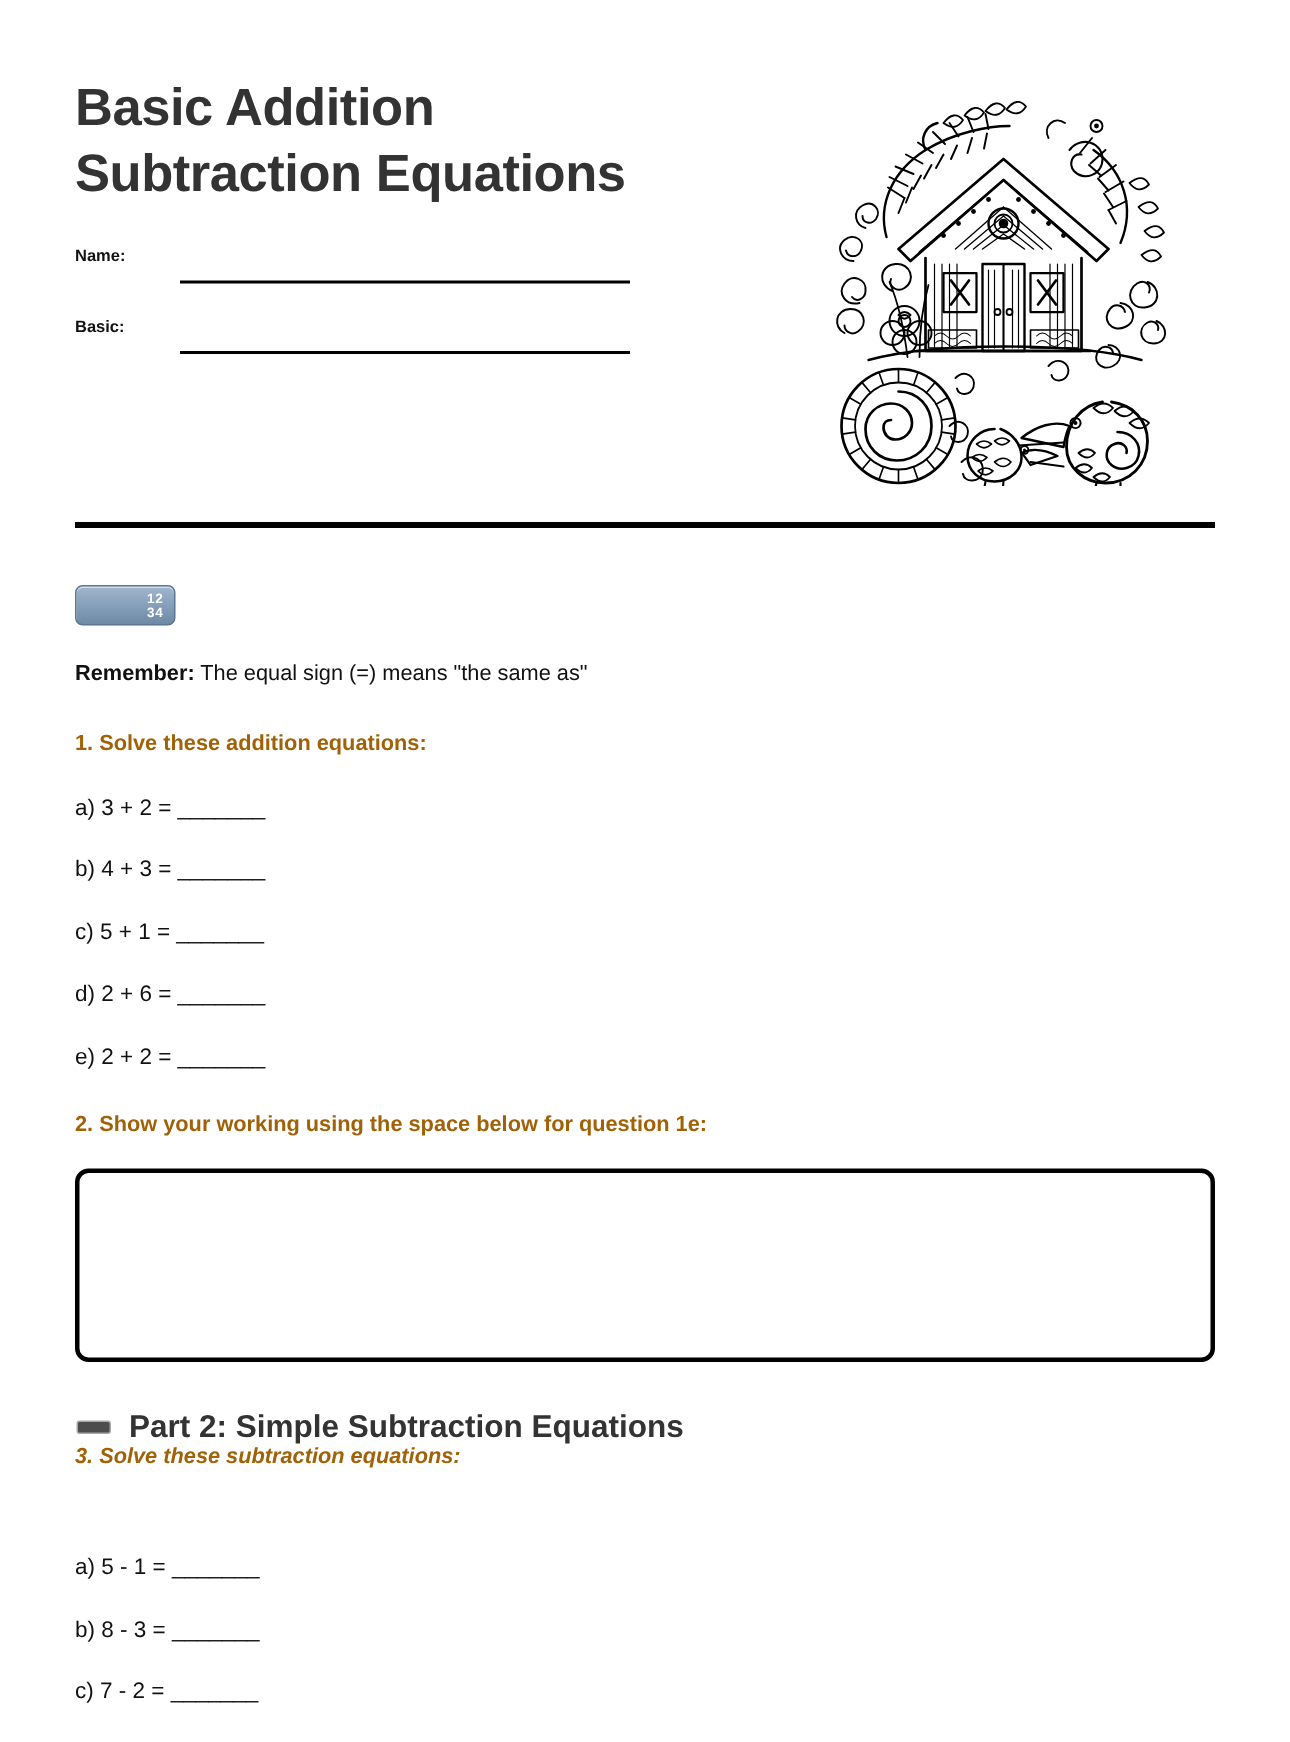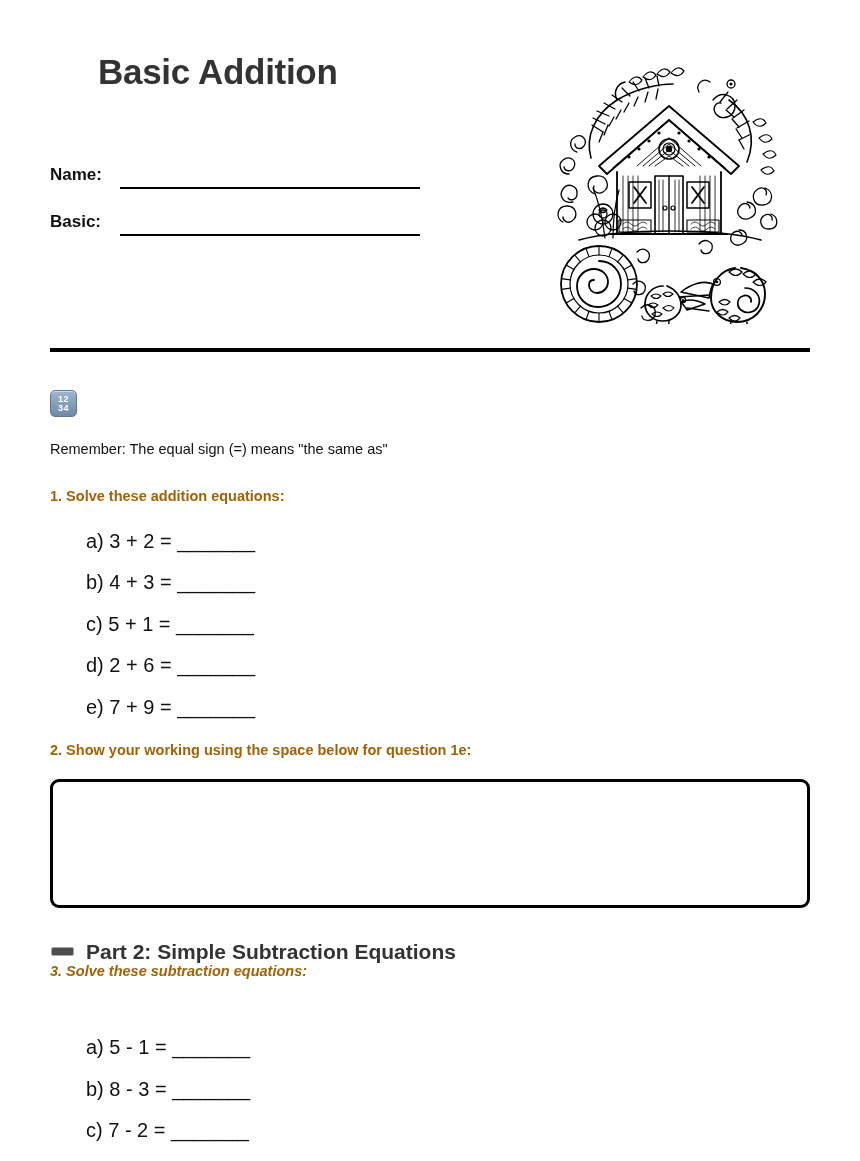--- a/index.html
+++ b/index.html
@@ -28,37 +28,36 @@
   .title {
     position: absolute;
     left: 50px;
     top: 50px;
     width: 470px;
     font-size: 35px;
     font-weight: bold;
     line-height: 44px;
     color: #333333;
     letter-spacing: -0.3px;
-    margin-left: 48px;
   }
   .title .line2 { display: block; }
 
   .field-row {
     position: absolute;
     left: 50px;
     height: 22px;
   }
   .field-name { top: 165px; }
   .field-date { top: 212px; }
 
   .field-label {
     position: absolute;
     left: 0;
     top: 0;
-    font-size: 17px;
+    font-size: 11px;
     font-weight: bold;
     color: #111111;
     white-space: nowrap;
   }
   .field-line {
     position: absolute;
     left: 70px;
     top: 22px;
     width: 300px;
     height: 0;
@@ -107,20 +106,21 @@
     border-radius: 5px;
     background: linear-gradient(#9fb6cd, #6e8aa6);
     border: 1px solid #5d7governed;
     border: 1px solid #5d7792;
     box-shadow: inset 0 1px 0 rgba(255,255,255,.55);
     display: flex;
     flex-direction: column;
     align-items: center;
     justify-content: center;
     flex: 0 0 auto;
+    padding-left: 40px;
   }
   .icon-numbers span {
     color: #ffffff;
     font-size: 9px;
     font-weight: bold;
     line-height: 9px;
     letter-spacing: 0.5px;
     font-family: "Liberation Sans", sans-serif;
   }
 
@@ -143,41 +143,40 @@
 
   
   .remember {
     position: absolute;
     left: 50px;
     top: 441px;
     font-size: 14.5px;
     color: #111111;
     white-space: nowrap;
   }
-  .remember b { font-weight: normal; text-align: right; }
+  .remember b { font-weight: bold; text-align: right; }
 
   .q-prompt {
     position: absolute;
     left: 50px;
     font-size: 14.5px;
     font-weight: bold;
     color: #a16207;
     white-space: nowrap;
   }
   .q1-prompt { top: 488px; }
   .q2-prompt { top: 742px; text-align: center; }
   .q3-prompt { top: 963px; font-style: italic; }
 
   .eq {
     position: absolute;
     left: 50px;
-    font-size: 20px;
+    font-size: 15px;
     color: #111111;
     white-space: nowrap;
-    margin-left: 36px;
   }
 
   
   .working-box {
     position: absolute;
     left: 50px;
     top: 779px;
     width: 754px;
     height: 123px;
     border: 3px solid #000000;
@@ -186,20 +185,21 @@
     box-sizing: content-box;
   }
 </style>
 </head>
 <body>
 
 <div class="page">
 
   <div class="title">
     <span>Basic Addition</span>
+    <span class="line2">Subtraction Equations</span>
   </div>
 
   <div class="field-row field-name">
     <span class="field-label">Name:</span>
     <span class="field-line"></span>
   </div>
 
   <div class="field-row field-date">
     <span class="field-label">Basic:</span>
     <span class="field-line"></span>
@@ -390,21 +390,21 @@
   <div class="remember">
     <b>Remember:</b><span> The equal sign (=) means "the same as"</span>
   </div>
 
   <div class="q-prompt q1-prompt">1. Solve these addition equations:</div>
 
   <div class="eq" style="top:530px">a) 3 + 2 = _______</div>
   <div class="eq" style="top:571px">b) 4 + 3 = _______</div>
   <div class="eq" style="top:613px">c) 5 + 1 = _______</div>
   <div class="eq" style="top:654px">d) 2 + 6 = _______</div>
-  <div class="eq" style="top:696px">e) 7 + 9 = _______</div>
+  <div class="eq" style="top:696px">e) 2 + 2 = _______</div>
 
   <div class="q-prompt q2-prompt">2. Show your working using the space below for question 1e:</div>
 
   <div class="working-box"></div>
 
   <div class="section-heading heading-part2">
     <span class="icon-minus">
         <i></i>
       </span>
     <span>Part 2: Simple Subtraction Equations</span>

